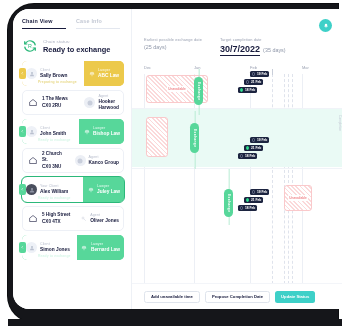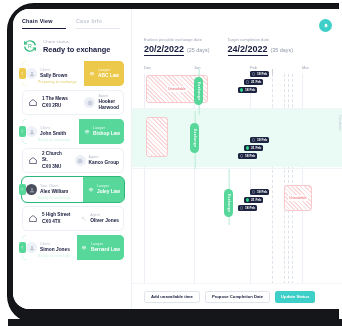--- a/index.html
+++ b/index.html
@@ -506,28 +506,27 @@
       <svg viewBox="0 0 24 24" fill="#ffffff">
           <path d="M12 3a5 5 0 0 0-5 5v4l-2 3h14l-2-3V8a5 5 0 0 0-5-5z"></path>
           <path d="M10 18a2 2 0 0 0 4 0z"></path>
         </svg>
     </div>
 
     <div class="date-heads">
       <div>
         <div class="dh-label">Earliest possible exchange date</div>
         <div class="dh-main">
-          <span class="dh-date">20/2/2022</span>
           <span class="dh-days">(25 days)</span>
         </div>
       </div>
       <div>
         <div class="dh-label">Target completion date</div>
         <div class="dh-main">
-          <span class="dh-date">24/2/2022</span>
+          <span class="dh-date">30/7/2022</span>
           <span class="dh-days">(35 days)</span>
         </div>
       </div>
     </div>
 
     <div id="grid">
 
       <div class="month" style="left:12px">Dec</div>
       <div class="month" style="left:62px">Jan</div>
       <div class="month" style="left:118px">Feb</div>

